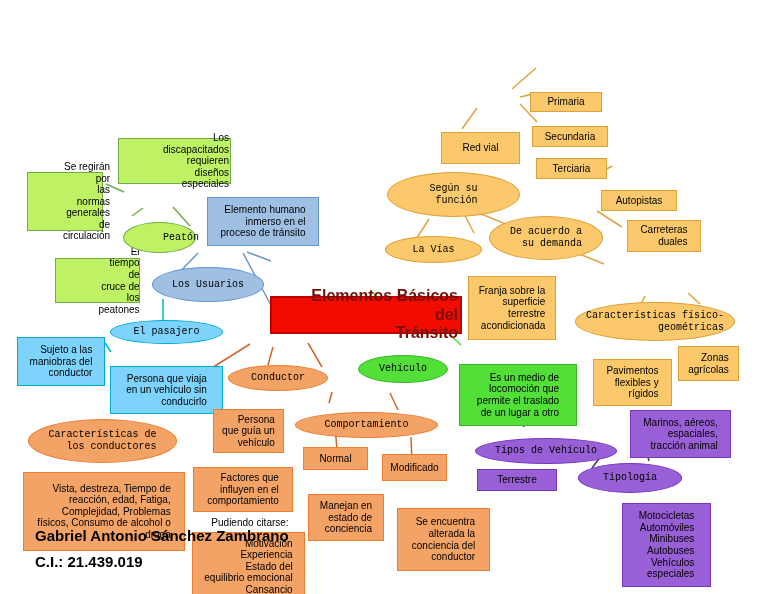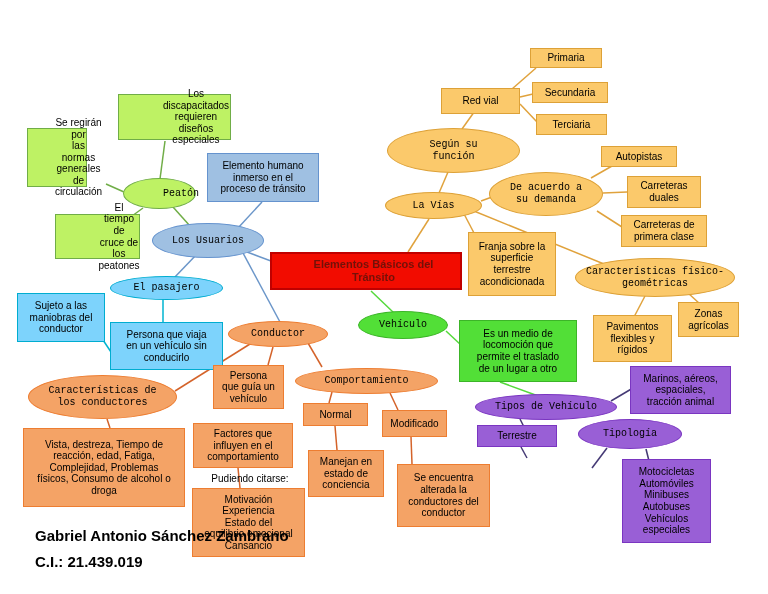--- a/index.html
+++ b/index.html
@@ -3,32 +3,32 @@
 <meta charset="utf-8">
 <style>
   html,body{margin:0;padding:0;background:#fff;}
   #canvas{
     position:relative;width:768px;height:594px;background:#ffffff;overflow:hidden;
     font-family:"Liberation Sans", sans-serif;color:#000;
   }
   #edges{position:absolute;left:0;top:0;width:768px;height:594px;}
   .node{
     position:absolute;display:flex;align-items:center;justify-content:center;
-    text-align:center;font-size:10px;line-height:1.16;box-sizing:border-box;
-    padding:1px 2px;white-space:pre-line;z-index:2;
+    text-align:right;font-size:10px;line-height:1.16;box-sizing:border-box;
+    padding:1px 2px;white-space:pre-line;z-index:2;margin-top:44px;
   }
   .ellipse{border-radius:50%;font-family:Liberation Mono, monospace;}
   .green{background:#bef264;border:1.5px solid #70ad47;padding-left:45px;}
   .blue{background:#9fc0e2;border:1.5px solid #6593ce;}
   .cyan{background:#7dd3fc;border:1.5px solid #00add0;}
   .orange{background:#f4a366;border:1.5px solid #ed7d31;}
   .yellow{background:#fbc96b;border:1.5px solid #dda137;}
   .brightgreen{background:#52df37;border:1.5px solid #3cb528;}
   .purple{background:#995fd6;border:1.5px solid #7a35c1;}
-  .red{background:#f20c00;border:2px solid #c00000;color:#731108;font-weight:bold;font-size:11px;padding-left:17px;}
+  .red{background:#f20c00;border:2px solid #c00000;color:#731108;font-weight:bold;font-size:16px;padding-left:17px;}
   .plain{background:transparent;border:none;z-index:3;}
   .footer-text{position:absolute;font-weight:bold;font-size:15px;z-index:2;}
   line{stroke-width:1.5;}
   .lg{stroke:#70ad47;} .lb{stroke:#6b96c9;} .lc{stroke:#00b5d0;}
   .ly{stroke:#e0a23c;} .lo{stroke:#d4632a;} .lv{stroke:#55d93c;} .lp{stroke:#453a75;}
 </style>
 </head>
 <body>
 
 <div id="canvas">
@@ -73,21 +73,21 @@
     <line class="lo" x1="238" y1="468" x2="240" y2="488"></line>
     <line class="lo" x1="332" y1="392" x2="329" y2="403"></line>
     <line class="lo" x1="390" y1="393" x2="398" y2="410"></line>
     <line class="lo" x1="335" y1="426" x2="337" y2="450"></line>
     <line class="lo" x1="411" y1="437" x2="412" y2="464"></line>
   </svg>
 
   <div class="node green" style="left:118px;top:94px;width:113px;height:46px">Los discapacitados
 requieren diseños
 especiales</div>
-  <div class="node green" style="left:27px;top:128px;width:60px;height:59px">Se regirán por
+  <div class="node green" style="left:27px;top:128px;width:76px;height:59px">Se regirán por
 las normas
 generales de
 circulación</div>
   <div class="node green" style="left:55px;top:214px;width:85px;height:45px">El tiempo de
 cruce de los
 peatones</div>
   <div class="node green ellipse" style="left:123px;top:178px;width:73px;height:31px">Peatón</div>
 
   <div class="node blue" style="left:207px;top:153px;width:112px;height:49px">Elemento humano
 inmerso en el
@@ -126,42 +126,40 @@
 equilibrio emocional
 Cansancio</div>
   <div class="node orange ellipse" style="left:295px;top:368px;width:143px;height:26px">Comportamiento</div>
   <div class="node orange" style="left:303px;top:403px;width:65px;height:23px">Normal</div>
   <div class="node orange" style="left:382px;top:410px;width:65px;height:27px">Modificado</div>
   <div class="node orange" style="left:308px;top:450px;width:76px;height:47px">Manejan en
 estado de
 conciencia</div>
   <div class="node orange" style="left:397px;top:464px;width:93px;height:63px">Se encuentra
 alterada la
-conductores del
+conciencia del
 conductor</div>
 
   <div class="node brightgreen ellipse" style="left:358px;top:311px;width:90px;height:28px">Vehículo</div>
   <div class="node brightgreen" style="left:459px;top:320px;width:118px;height:62px">Es un medio de
 locomoción que
 permite el traslado
 de un lugar a otro</div>
 
   <div class="node yellow" style="left:530px;top:48px;width:72px;height:20px">Primaria</div>
-  <div class="node yellow" style="left:441px;top:88px;width:79px;height:26px">Red vial</div>
+  <div class="node yellow" style="left:441px;top:88px;width:79px;height:32px">Red vial</div>
   <div class="node yellow" style="left:532px;top:82px;width:76px;height:21px">Secundaria</div>
   <div class="node yellow" style="left:536px;top:114px;width:71px;height:21px">Terciaria</div>
   <div class="node yellow ellipse" style="left:387px;top:128px;width:133px;height:45px">Según su
 función</div>
   <div class="node yellow" style="left:601px;top:146px;width:76px;height:21px">Autopistas</div>
   <div class="node yellow ellipse" style="left:489px;top:172px;width:114px;height:44px">De acuerdo a
 su demanda</div>
   <div class="node yellow" style="left:627px;top:176px;width:74px;height:32px">Carreteras
 duales</div>
-  <div class="node yellow" style="left:621px;top:215px;width:86px;height:32px">Carreteras de
-primera clase</div>
   <div class="node yellow ellipse" style="left:385px;top:192px;width:97px;height:27px">La Vías</div>
   <div class="node yellow" style="left:468px;top:232px;width:88px;height:64px">Franja sobre la
 superficie
 terrestre
 acondicionada</div>
   <div class="node yellow ellipse" style="left:575px;top:258px;width:160px;height:39px">Características físico-
 geométricas</div>
   <div class="node yellow" style="left:678px;top:302px;width:61px;height:35px">Zonas
 agrícolas</div>
   <div class="node yellow" style="left:593px;top:315px;width:79px;height:47px">Pavimentos

